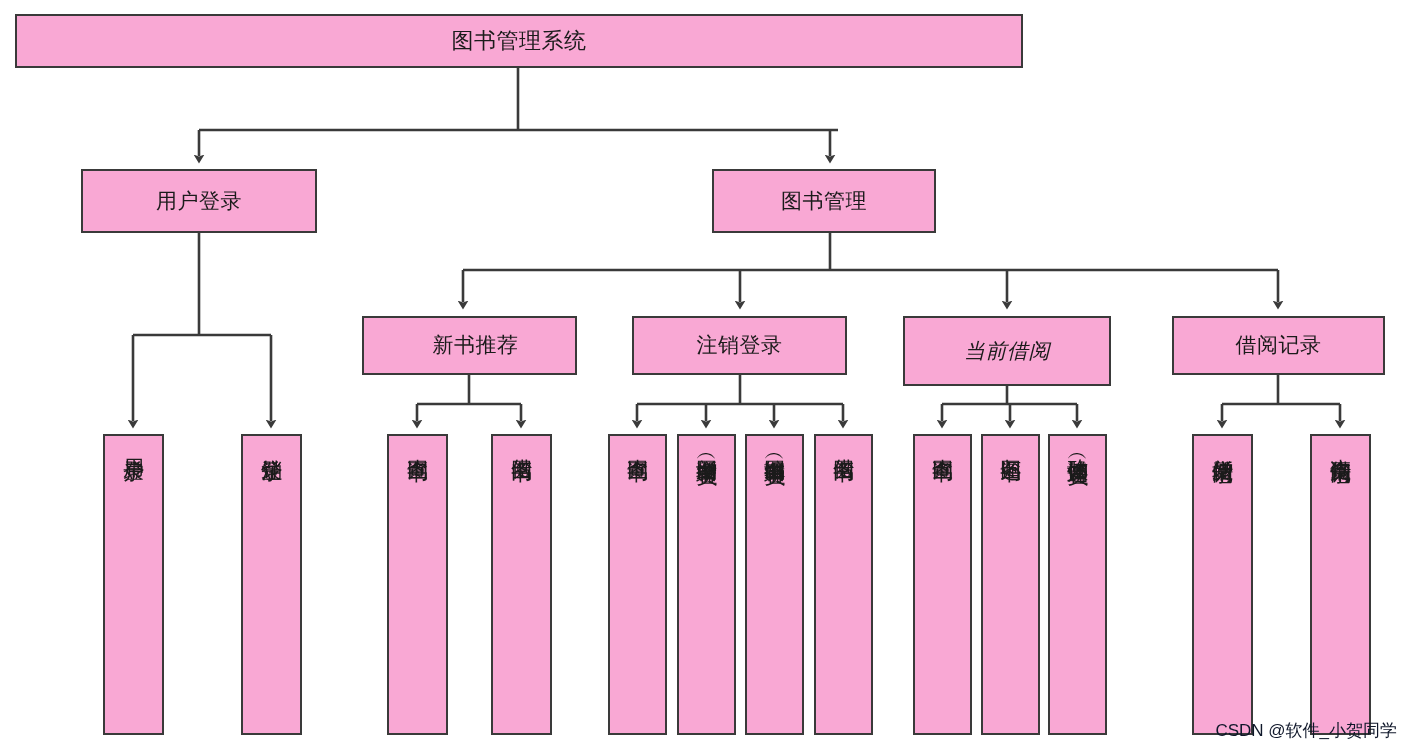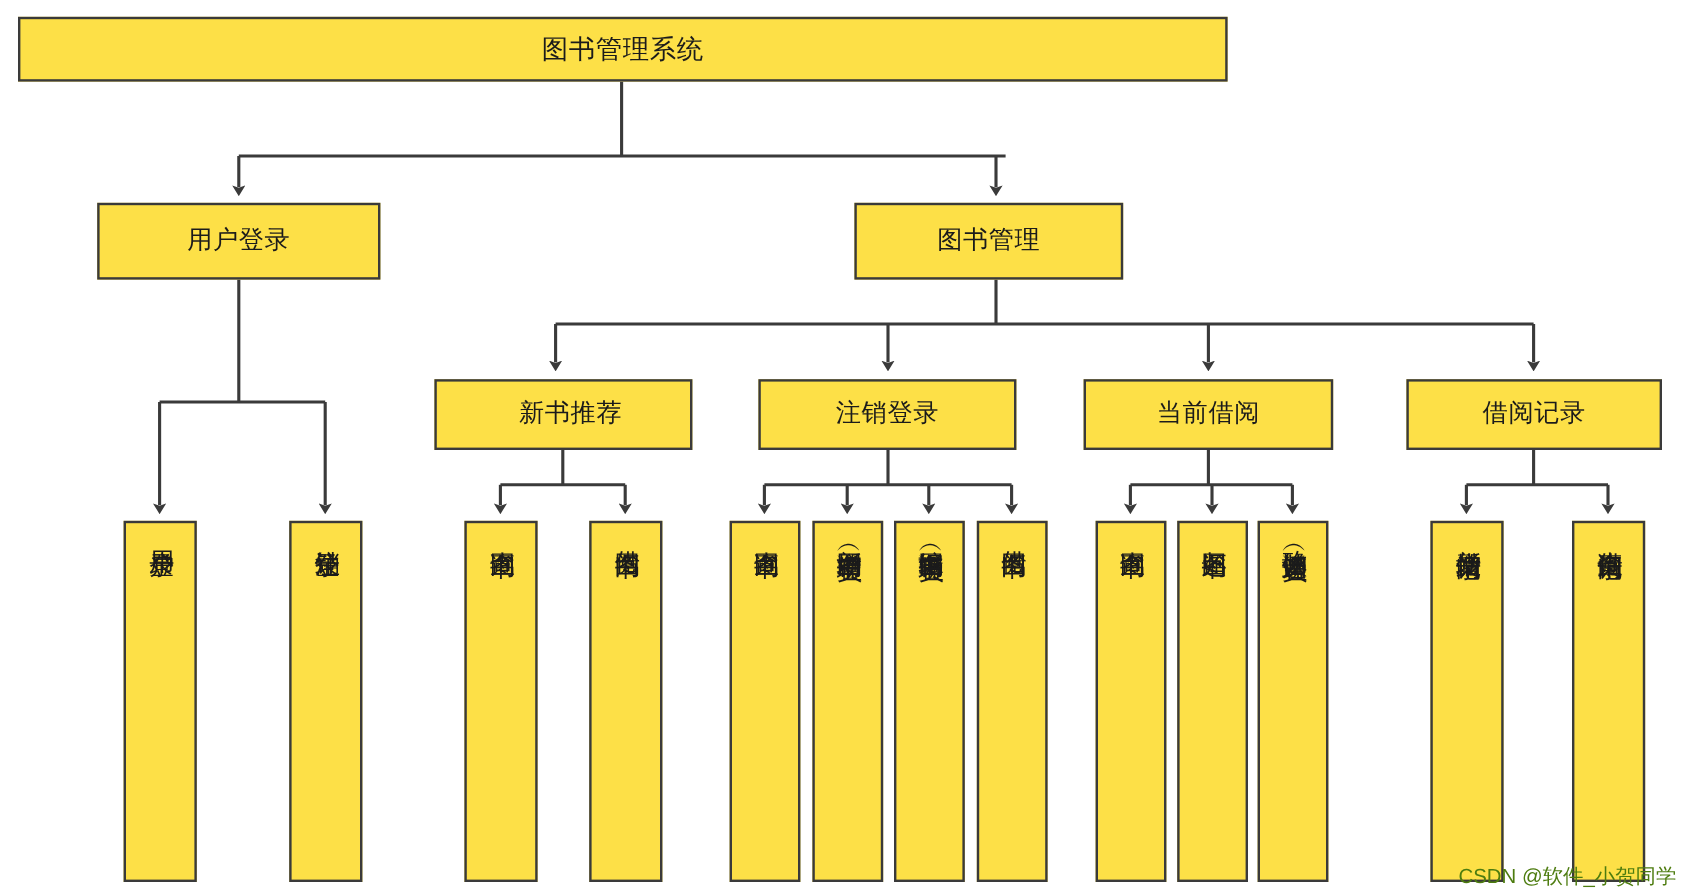--- a/index.html
+++ b/index.html
@@ -21,21 +21,21 @@
     position: absolute;
     left: 0;
     top: 0;
     width: 1405px;
     height: 747px;
     pointer-events: none;
   }
   .node {
     position: absolute;
     box-sizing: border-box;
-    background: #fde047;
+    background: #f9a8d4;
     border: 2px solid #3a3a3a;
     display: flex;
     align-items: center;
     justify-content: center;
     color: #1b1b1b;
   }
   .node-label {
     display: block;
     text-align: center;
     line-height: 1.18;
@@ -56,21 +56,21 @@
     font-size: 21px;
     line-height: 1.08;
     letter-spacing: 1px;
   }
   .node.root .node-label { font-size: 22px; }
   .watermark {
     position: absolute;
     right: 8px;
     bottom: 5px;
     font-size: 17px;
-    color: #4d7c0f;
+    color: #0f172a;
     white-space: nowrap;
     user-select: none;
   }
 </style>
 </head>
 <body>
 
 <div id="diagram-root">
 
   <svg id="edge-layer" width="1405" height="747" viewBox="0 0 1405 747">
@@ -133,21 +133,21 @@
   <div class="node horizontal" style="left:712px; top:169px; width:224px; height:64px;">
     <span class="node-label">图书管理</span>
   </div>
 
   <div class="node horizontal" style="left:362px; top:316px; width:215px; height:59px;padding-left:12px;">
     <span class="node-label">新书推荐</span>
   </div>
   <div class="node horizontal" style="left:632px; top:316px; width:215px; height:59px;">
     <span class="node-label">注销登录</span>
   </div>
-  <div class="node horizontal" style="left:903px; top:316px; width:208px; height:59px;">
+  <div class="node horizontal" style="left:903px; top:316px; width:208px; height:70px;font-style:italic;">
     <span class="node-label">当前借阅</span>
   </div>
   <div class="node horizontal" style="left:1172px; top:316px; width:213px; height:59px;">
     <span class="node-label">借阅记录</span>
   </div>
 
   <div class="node vertical" style="left:103px; top:434px; width:61px; height:301px;">
     <span class="node-label">用户登录</span>
   </div>
   <div class="node vertical" style="left:241px; top:434px; width:61px; height:301px;">

